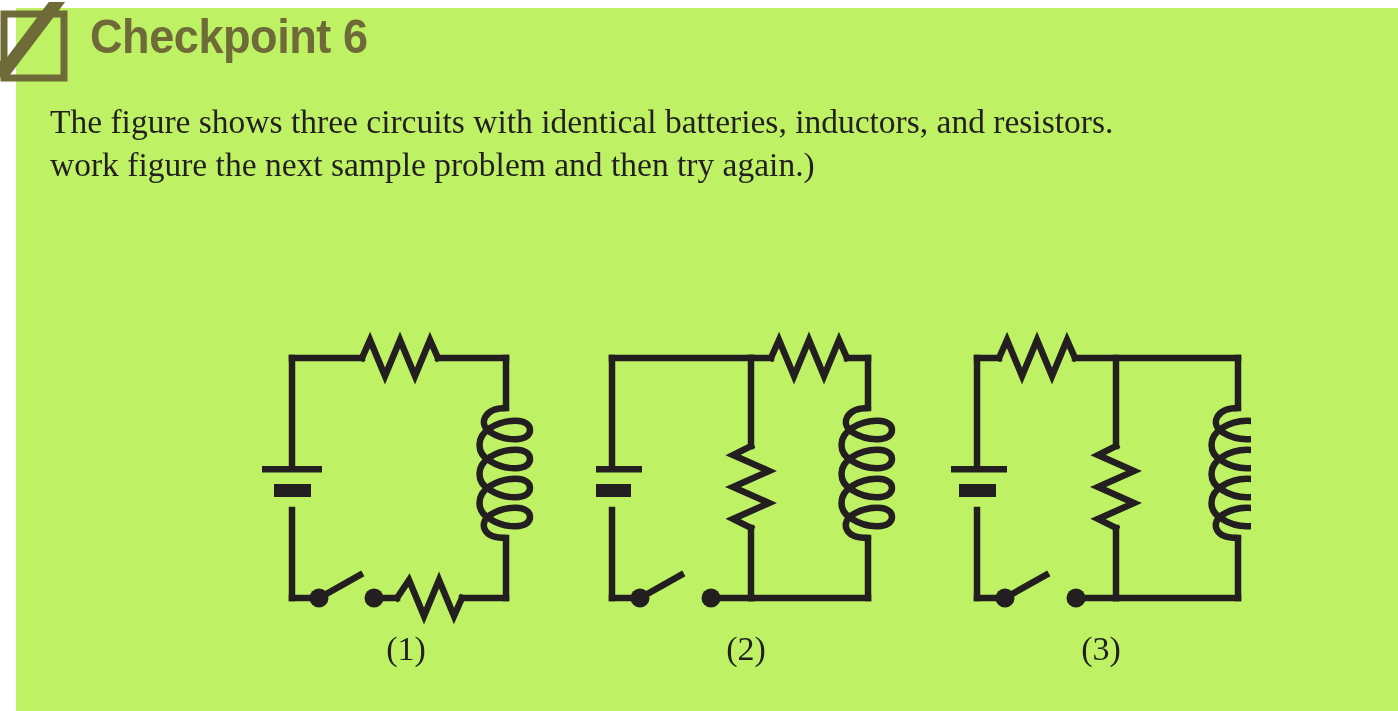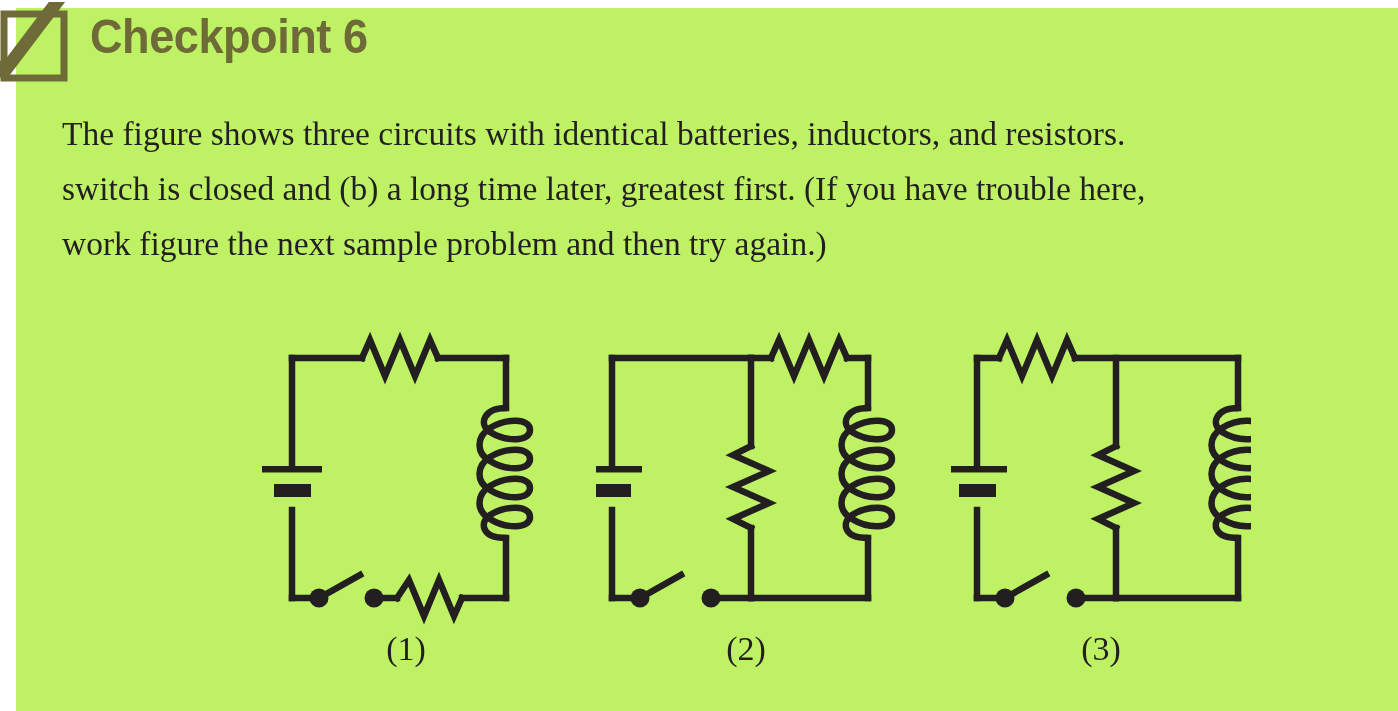--- a/index.html
+++ b/index.html
@@ -58,21 +58,21 @@
     position: absolute;
     left: 34px;
     top: 92px;
     width: 1330px;
     color: #231f20;
     font-size: 33.5px;
     line-height: 43px;
     font-family: "Liberation Serif", "DejaVu Serif", serif;
   }
   #body-text p {
-    margin: 12px;
+    margin: 0;
     white-space: nowrap;
   }
   
   #figure {
     position: absolute;
     left: 0;
     top: 320px;
     width: 1398px;
     height: 390px;
   }
@@ -117,21 +117,20 @@
     <div id="checkbox-icon">
       <svg width="80" height="84" viewBox="0 0 80 84" aria-hidden="true">
         <path d="M10 12 H70 V76 H10 Z" fill="none" stroke="#6e6b38" stroke-width="7"></path>
         <path d="M-14 50 L10 70 L66 -4" fill="none" stroke="#6e6b38" stroke-width="13" stroke-linecap="butt" stroke-linejoin="miter"></path>
       </svg>
     </div>
     <div id="heading">Checkpoint 6</div>
 
     <div id="body-text">
       <p>The figure shows three circuits with identical batteries, inductors, and resistors.</p>
-      <p>switch is closed and (b) a long time later, greatest first. (If you have trouble here,</p>
       <p>work figure the next sample problem and then try again.)</p>
     </div>
 
     <div id="figure">
 
       <div id="circuit-1-wrap">
         <svg class="circuit-svg" width="300" height="300" viewBox="0 0 300 300">
 
           <g>
             <path class="wire" d="M36 30 H106"></path>

